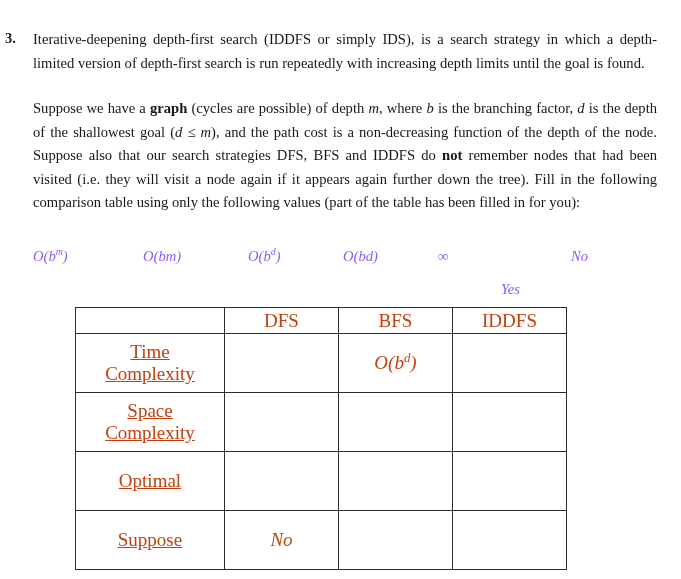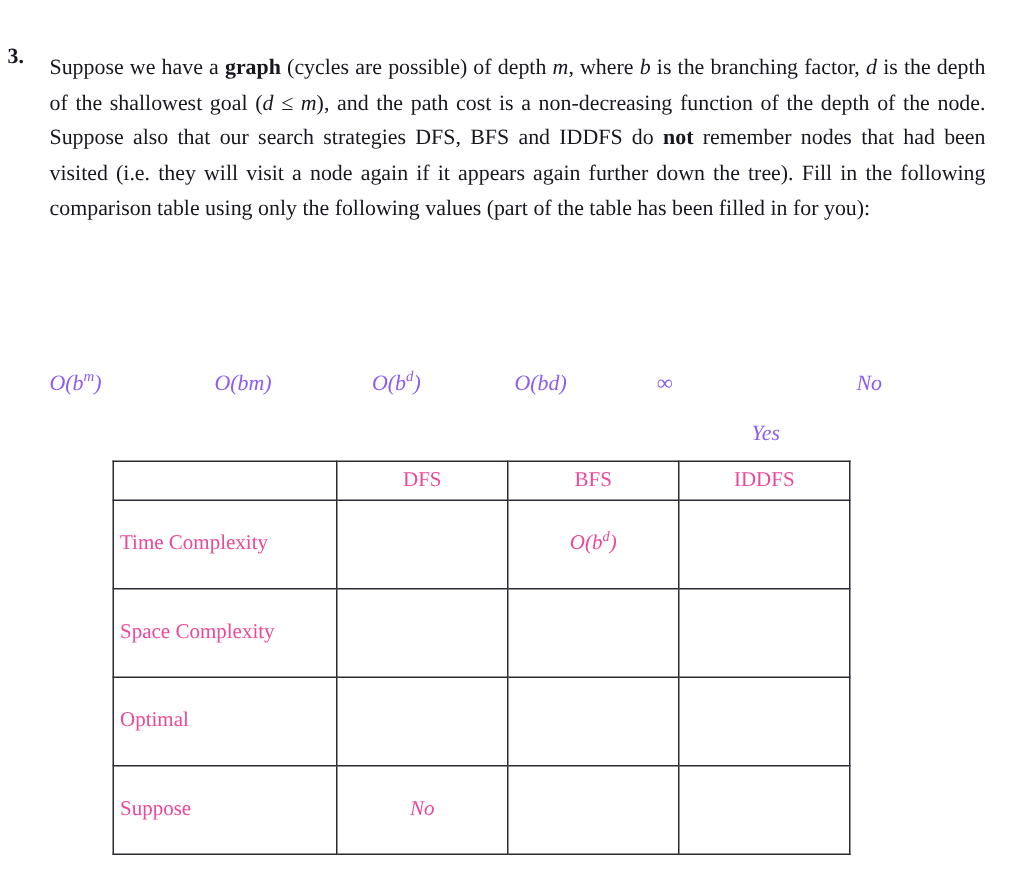--- a/index.html
+++ b/index.html
@@ -38,21 +38,21 @@
     margin-right: 24px;
   }
   p.para {
     margin: 0;
     font-size: 14.6px;
     line-height: 23.5px;
     text-align: justify;
     color: #16161e;
   }
   p.para.second {
-    margin-top: 6px;
+    margin-top: 22px;
   }
   .bold { font-weight: bold; }
   .ital { font-style: italic; }
 
   
   .wordbank {
     position: absolute;
     top: 248px;
     left: 33px;
     width: 624px;
@@ -86,57 +86,59 @@
     left: 75px;
     top: 307px;
   }
   table.cmp {
     border-collapse: collapse;
     table-layout: fixed;
     width: 491px;
   }
   table.cmp td {
     border: 1px solid #2b2b33;
-    font-size: 14px;
-    color: #ec4899;
-    padding: 0 4px;
+    font-size: 19px;
+    color: #c2410c;
+    padding: 0 19px;
     vertical-align: middle;
   }
   table.cmp col.c-label { width: 149px; }
   table.cmp col.c-dfs   { width: 114px; }
   table.cmp col.c-bfs   { width: 114px; }
   table.cmp col.c-iddfs { width: 114px; }
 
   table.cmp tr.head td {
     height: 25px;
     text-align: center;
   }
   table.cmp tr.body td {
     height: 58px;
   }
   table.cmp td.label {
-    text-align: left;
+    text-align: center;
+    text-decoration: underline;
   }
   table.cmp td.val {
     text-align: center;
     font-style: italic;
   }
   table.cmp td.blank {
     text-align: center;
   }
 </style>
 </head>
 <body>
 
 <div class="question">
 
   <div class="q-marker">3.</div>
 
   <div class="q-body">
 
+    <p class="para">Iterative-deepening depth-first search (IDDFS or simply IDS), is a search strategy in which a depth-limited version of depth-first search is run repeatedly with increasing depth limits until the goal is found.</p>
 
     <p class="para second"><span>Suppose we have a </span><span class="bold">graph</span><span> (cycles are possible) of depth </span><span class="ital">m</span><span>, where </span><span class="ital">b</span><span> is the branching factor, </span><span class="ital">d</span><span> is the depth of the shallowest goal (</span><span class="ital">d ≤ m</span><span>), and the path cost is a non-decreasing function of the depth of the node. Suppose also that our search strategies DFS, BFS and IDDFS do </span><span class="bold">not</span><span> remember nodes that had been visited (i.e. they will visit a node again if it appears again further down the tree). Fill in the following comparison table using only the following values (part of the table has been filled in for you):</span></p>
 
   </div>
 </div>
 
 <div class="wordbank">
   <span class="wb-item wb-0"><span>O(b</span><sup class="sp">m</sup><span>)</span></span>
   <span class="wb-item wb-1"><span>O(bm)</span><sup class="sp"></sup><span></span></span>
   <span class="wb-item wb-2"><span>O(b</span><sup class="sp">d</sup><span>)</span></span>

